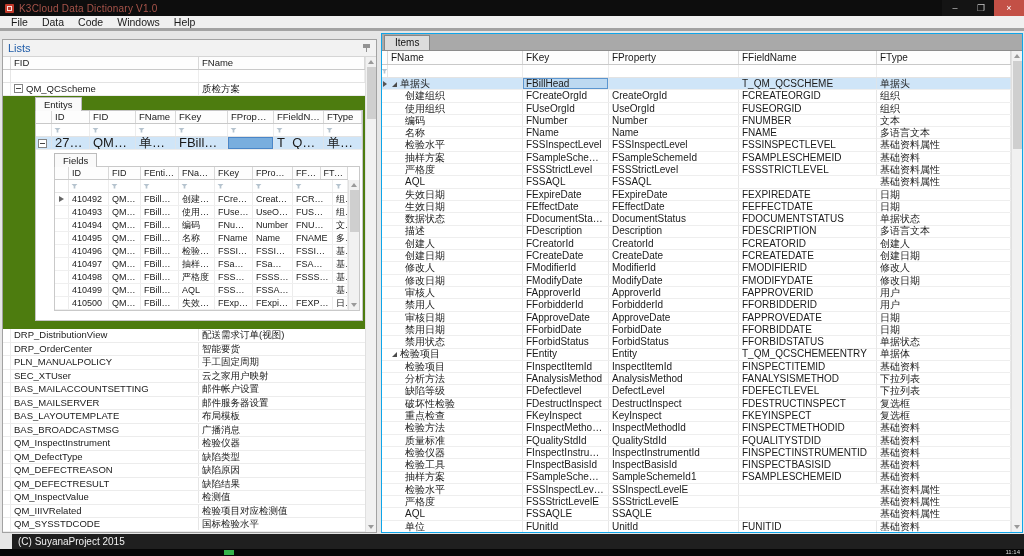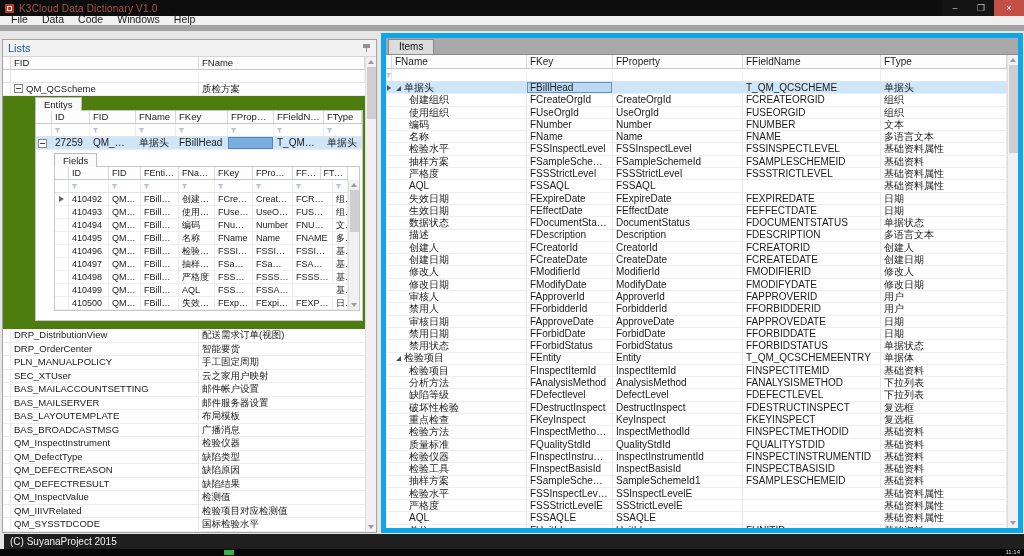--- a/index.html
+++ b/index.html
@@ -10,28 +10,28 @@
   
   .titlebar{height:16px;background:#0d0d0d;display:flex;align-items:center}
   .appicon{width:9px;height:9px;background:#c03a2b;margin:0 5px;border-radius:1px;position:relative;flex:none}
   .appicon::after{content:"";position:absolute;left:2px;top:2px;right:2px;bottom:2px;border:1px solid rgba(255,255,255,.85)}
   .title{font-size:10px;color:#a8544a;letter-spacing:.2px;white-space:nowrap}
   .winbtns{margin-left:auto;display:flex;height:100%}
   .winbtn{width:26px;height:16px;display:flex;align-items:center;justify-content:center;font-size:9px;color:#c9c9c9;background:#141414}
   .winbtn.close{background:#c35046;color:#fff;width:30px}
 
   
-  .menubar{height:15px;background:#f0f0f0;border-bottom:6px solid #a3a3a3;display:flex;align-items:flex-end;padding-left:4px}
+  .menubar{height:15px;background:#f0f0f0;border-bottom:3px solid #a3a3a3;display:flex;align-items:center;padding-left:4px}
   .menu-item{font-size:10.5px;color:#1a1a1a;padding:0 7px;white-space:nowrap}
 
   
   .work{position:absolute;top:31px;left:0;right:0;bottom:22px;background:#e6e6e6}
   .panel-left{position:absolute;left:2px;top:8px;width:375px;bottom:1px;background:#fff;border:1px solid #a2a2a2;overflow:hidden}
   .splitter{position:absolute;left:377px;top:2px;width:4px;bottom:1px;background:#e6e6e6}
-  .panel-right{position:absolute;left:381px;top:2px;right:1px;bottom:1px;background:#f0abfc;border:5px solid #0ea5e9;overflow:hidden}
+  .panel-right{position:absolute;left:381px;top:2px;right:1px;bottom:1px;background:#f0abfc;border:1px solid #0ea5e9;overflow:hidden}
 
   .panel-cap{height:17px;background:#f2f2f2;border-bottom:1px solid #d5d5d5;display:flex;align-items:center;padding:0 5px}
   .cap-title{color:#1f5ca8;font-size:11px}
   .pin{margin-left:auto;width:9px;height:9px;position:relative;opacity:.7}
   .pin::before{content:"";position:absolute;left:1px;top:0;width:7px;height:4px;background:#6b6b6b}
   .pin::after{content:"";position:absolute;left:4px;top:4px;width:1px;height:4px;background:#6b6b6b}
 
   
   .hrow{display:flex;height:13px;border-bottom:1px solid #c9c9c9;background:#fdfdfd}
   .hrow .ind{width:8px;border-right:1px solid #d8d8d8;flex:none}
@@ -66,21 +66,21 @@
   .egrid .hcells>div:nth-child(2){width:46px}
   .egrid .hcells>div:nth-child(3){width:40px}
   .egrid .hcells>div:nth-child(4){width:52px}
   .egrid .hcells>div:nth-child(5){width:46px}
   .egrid .hcells>div:nth-child(6){width:50px}
   .egrid .hcells>div:nth-child(7){flex:1}
   .egrid .frow .ind{width:16px}
   .w-e1{width:38px}.w-e2{width:46px}.w-e3{width:40px}.w-e4{width:52px}.w-e5{width:46px}.w-e6{width:50px}
   .erow{display:flex;height:13px;border-bottom:1px solid #ececec;background:#cfe5f8;align-items:center}
   .erow .ind{width:16px;align-self:stretch;border-right:1px solid #dbe4ec;display:flex;align-items:center;justify-content:center;flex:none}
-  .erow .c{border-right:1px solid #dbe4ec;font-size:10px}
+  .erow .c{border-right:1px solid #dbe4ec;font-size:13px}
   .cell-focused{background:#79aede;box-shadow:inset 0 0 0 1px #4a86c8;height:100%}
 
   .fgrid{border:1px solid #c9c9c9;background:#fff;position:relative;padding-right:11px}
   .fgrid .hrow .ind{width:14px}
   .fgrid .hcell{font-size:9px}
   .fgrid .hcells>div:nth-child(1){width:40px}
   .fgrid .hcells>div:nth-child(2){width:32px}
   .fgrid .hcells>div:nth-child(3){width:38px}
   .fgrid .hcells>div:nth-child(4){width:36px}
   .fgrid .hcells>div:nth-child(5){width:38px}
@@ -128,21 +128,21 @@
   .rrow .rc1{padding-left:17px}
   .rrow.group .rc1{padding-left:4px}
   .tri{display:none}
   .rrow.group .tri{display:inline-block;width:0;height:0;border-bottom:5px solid #4a4a4a;border-left:5px solid transparent;margin-right:3px;vertical-align:0}
   .rrow.selected{background:#cfe5f8}
   .rrow.selected .c{border-right-color:#dbe4ec}
   .rrow.selected .rc2{background:#bdd9f1;box-shadow:inset 0 0 0 1px #5b95cf;height:100%;line-height:12px}
   .rrow.selected .row-arrow{display:block;width:0;height:0;border-left:4px solid #555;border-top:3px solid transparent;border-bottom:3px solid transparent;margin-left:1px}
 
   
-  .statusbar{position:absolute;left:4px;right:0;bottom:7px;height:15px;background:#1f1f1f;color:#f2f2f2;font-size:10px;display:flex;align-items:center;padding-left:6px}
+  .statusbar{position:absolute;left:12px;right:0;bottom:7px;height:15px;background:#1f1f1f;color:#f2f2f2;font-size:10px;display:flex;align-items:center;padding-left:6px}
   .taskbar{position:absolute;left:0;right:0;bottom:0;height:7px;background:#060606}
   .task-icon{position:absolute;left:224px;top:1px;width:10px;height:5px;background:#35b24a}
   .clock{position:absolute;right:4px;top:0;font-size:6px;color:#ddd;line-height:7px}
 </style>
 </head>
 <body>
 
 <div class="screen">
 
   <div class="titlebar">

